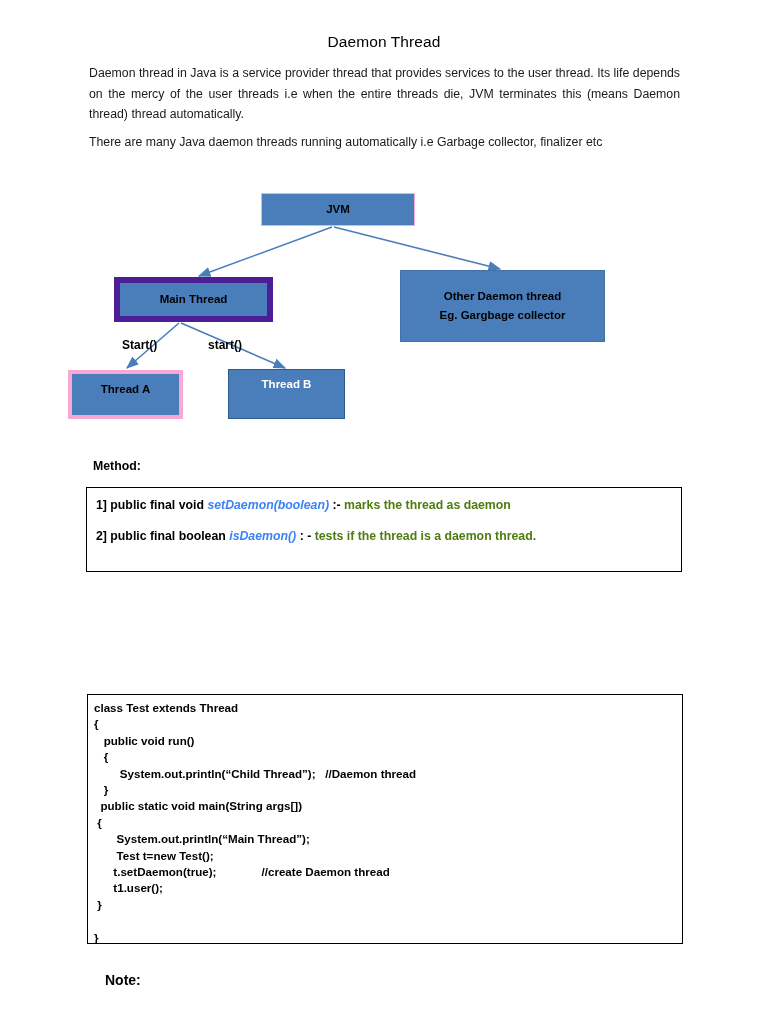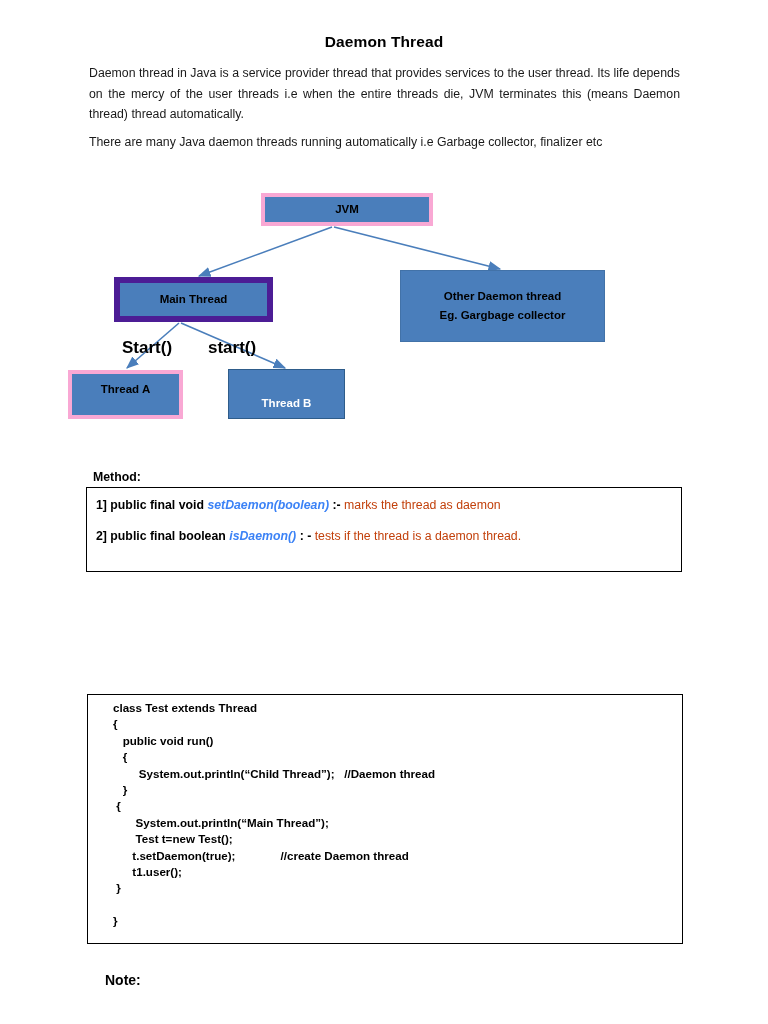--- a/index.html
+++ b/index.html
@@ -24,21 +24,21 @@
   }
 
   
   .doc-title {
     position: absolute;
     left: 0;
     top: 33px;
     width: 768px;
     text-align: center;
     font-size: 15.5px;
-    font-weight: bold;
+    font-weight: normal;
     letter-spacing: 0.1px;
   }
 
   
   .para {
     position: absolute;
     font-size: 12.3px;
     line-height: 20.5px;
     color: #1a1a1a;
   }
@@ -76,22 +76,22 @@
     justify-content: center;
     flex-direction: column;
     font-weight: bold;
     font-size: 11.5px;
     color: #000000;
     text-align: center;
     line-height: 17px;
   }
   .node-jvm {
     left: 261px; top: 193px;
-    width: 172px; height: 33px;
-    border: 4px solid #f9a8d4;
+    width: 154px; height: 33px;
+    border: 1px solid #f9a8d4;
   }
   .node-main {
     left: 114px; top: 277px;
     width: 159px; height: 45px;
     border: 6px solid #4c1d95;
   }
   .node-other {
     left: 400px; top: 270px;
     width: 205px; height: 72px;
     border: 1px solid #4272a8;
@@ -103,38 +103,38 @@
     border: 4px solid #f9a8d4;
     justify-content: flex-start;
     padding-top: 7px;
   }
   .node-thread-b {
     left: 228px; top: 369px;
     width: 117px; height: 50px;
     border: 1.5px solid #2e5c8a;
     color: #ffffff;
     justify-content: flex-start;
-    padding-top: 25px;
+    padding-top: 6px;
   }
 
   .edge-label {
     position: absolute;
-    font-size: 17px;
+    font-size: 12px;
     font-weight: bold;
     color: #000000;
     white-space: nowrap;
   }
   .label-start-a { left: 122px; top: 338px; }
   .label-start-b { left: 208px; top: 338px; }
 
   
   .method-heading {
     position: absolute;
     left: 93px;
-    top: 470px;
+    top: 459px;
     font-size: 12.3px;
     font-weight: bold;
   }
   .method-box {
     position: absolute;
     left: 86px;
     top: 487px;
     width: 596px;
     height: 85px;
     box-sizing: border-box;
@@ -148,41 +148,40 @@
     white-space: nowrap;
   }
   .method-line-1 { top: 10px; }
   .method-line-2 { top: 41px; }
   .m-bold { font-weight: bold; }
   .m-red {
     font-weight: bold;
     font-style: italic;
     color: #3b82f6;
   }
-  .m-normal { font-weight: normal; color: #c2410c; }
+  .m-normal { font-weight: bold; color: #4d7c0f; }
 
   
   .code-box {
     position: absolute;
     left: 87px;
     top: 694px;
     width: 596px;
     height: 250px;
     box-sizing: border-box;
     border: 1px solid #000000;
     background: #ffffff;
     padding: 5px 0 0 6px;
   }
   .code-line {
     font-size: 11.6px;
     font-weight: bold;
     line-height: 16.4px;
     white-space: pre;
     color: #000000;
-    margin-left: 19px;
   }
 
   
   .note-heading {
     position: absolute;
     left: 105px;
     top: 972px;
     font-size: 14px;
     font-weight: bold;
   }
@@ -247,20 +246,21 @@
     <div class="method-line method-line-2"><span class="m-bold">2] public final boolean</span><span>&nbsp;</span><span class="m-red">isDaemon()</span><span>&nbsp;</span><span class="m-bold">: -</span><span>&nbsp;</span><span class="m-normal">tests if the thread is a daemon thread.</span></div>
   </div>
 
   <div class="code-box">
     <div class="code-line">class Test extends Thread</div>
     <div class="code-line">{</div>
     <div class="code-line">   public void run()</div>
     <div class="code-line">   {</div>
     <div class="code-line">        System.out.println(“Child Thread”);   //Daemon thread</div>
     <div class="code-line">   }</div>
+    <div class="code-line">  public static void main(String args[])</div>
     <div class="code-line"> {</div>
     <div class="code-line">       System.out.println(“Main Thread”);</div>
     <div class="code-line">       Test t=new Test();</div>
     <div class="code-line">      t.setDaemon(true);              //create Daemon thread</div>
     <div class="code-line">      t1.user();</div>
     <div class="code-line"> }</div>
     <div class="code-line">&nbsp;</div>
     <div class="code-line">}</div>
   </div>
 

